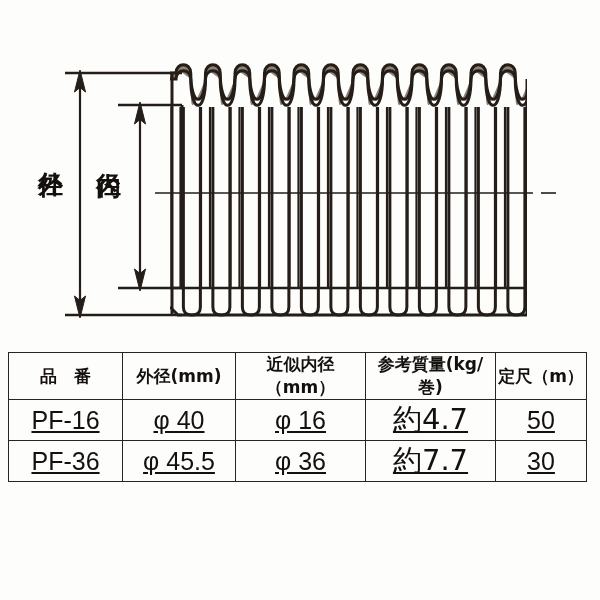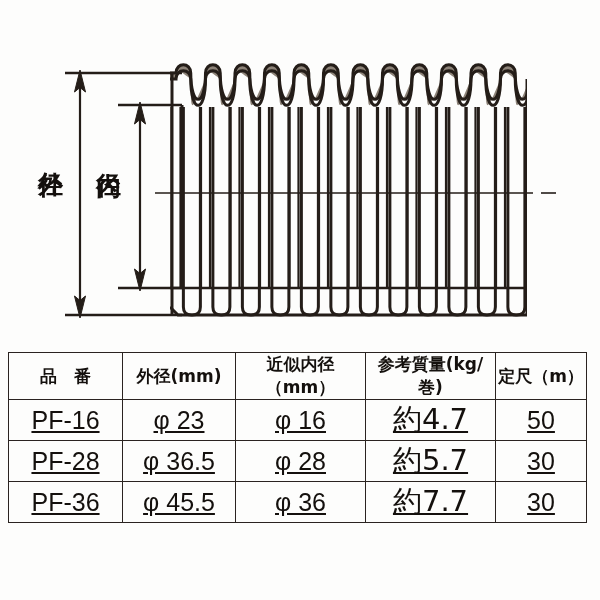--- a/index.html
+++ b/index.html
@@ -208,31 +208,24 @@
         <td>品　番</td>
         <td>外径(mm)</td>
         <td>近似内径（mm）</td>
         <td>参考質量(kg/巻)</td>
         <td>定尺（m）</td>
       </tr>
     </thead>
     <tbody id="table-body">
         <tr>
           <td>PF‑16</td>
-          <td>φ 23</td>
+          <td>φ 40</td>
           <td>φ 16</td>
           <td class="jp">約4.7</td>
           <td>50</td>
-        </tr>
-        <tr>
-          <td>PF‑28</td>
-          <td>φ 36.5</td>
-          <td>φ 28</td>
-          <td class="jp">約5.7</td>
-          <td>30</td>
         </tr>
         <tr>
           <td>PF‑36</td>
           <td>φ 45.5</td>
           <td>φ 36</td>
           <td class="jp">約7.7</td>
           <td>30</td>
         </tr>
       </tbody>
   </table>

